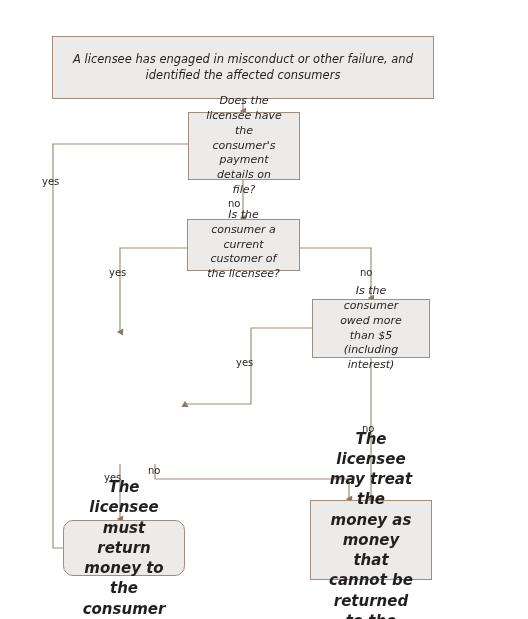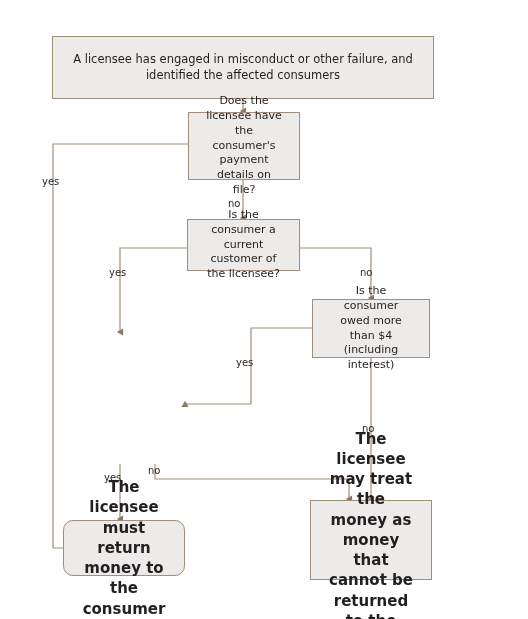--- a/index.html
+++ b/index.html
@@ -36,20 +36,21 @@
     align-items: center;
     justify-content: center;
     text-align: center;
     color: #231f20;
     line-height: 1.35;
   }
   .node-text {
     display: block;
     padding: 0 16px;
     white-space: pre-line;
+    font-style: italic;
   }
   .node.start {
     font-size: 11.5px;
   }
   .node.decision {
     font-size: 11px;
   }
   .node.terminal {
     font-weight: bold;
     font-size: 15px;
@@ -102,21 +103,21 @@
 
   <div class="node decision" style="left:188px; top:112px; width:112px; height:68px;">
     <span class="node-text">Does the licensee have the consumer's payment details on file?</span>
   </div>
 
   <div class="node decision" style="left:187px; top:219px; width:113px; height:52px;">
     <span class="node-text">Is the consumer a current customer of the licensee?</span>
   </div>
 
   <div class="node decision" style="left:312px; top:299px; width:118px; height:59px;">
-    <span class="node-text">Is the consumer owed more than $4 (including interest)</span>
+    <span class="node-text">Is the consumer owed more than $5 (including interest)</span>
   </div>
 
 
   <div class="node terminal" style="left:63px; top:520px; width:122px; height:56px;border-radius:10px;">
     <span class="node-text">The licensee must return money to the consumer</span>
   </div>
 
   <div class="node terminal" style="left:310px; top:500px; width:122px; height:80px;">
     <span class="node-text">The licensee may treat the money as money that cannot be returned to the consumer</span>
   </div>

